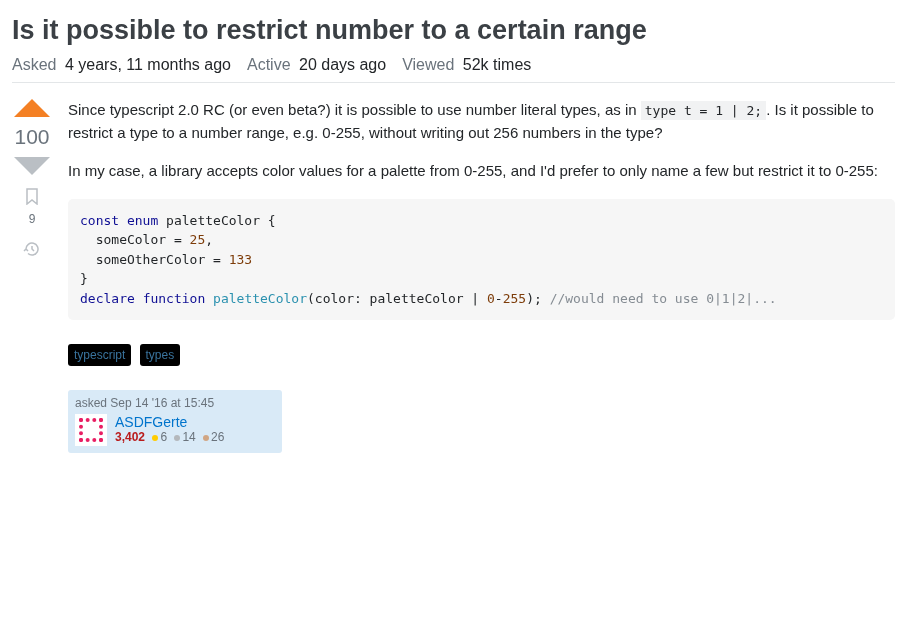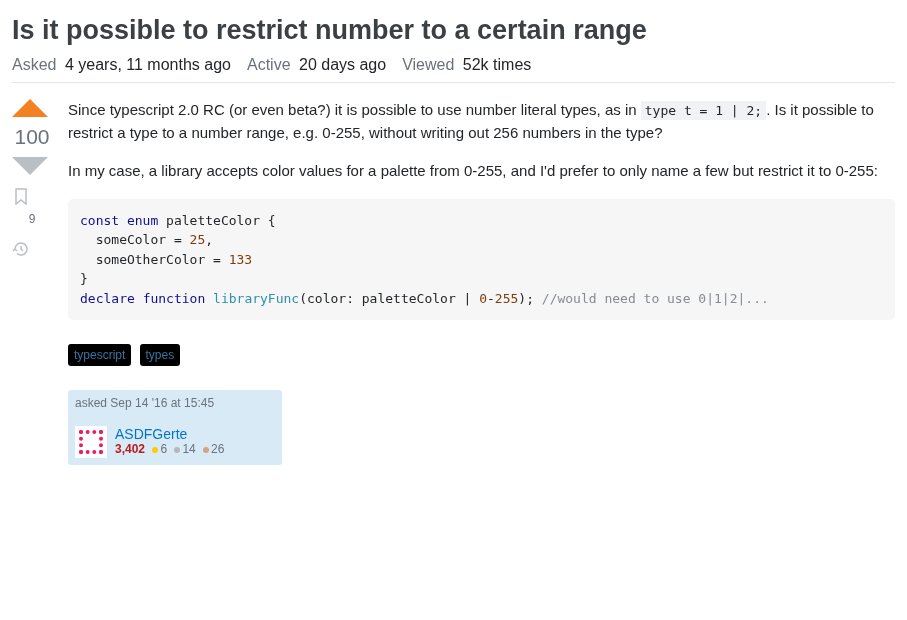--- a/index.html
+++ b/index.html
@@ -22,21 +22,21 @@
     gap: 16px;
     font-size: 16px;
     color: #6a737c;
     padding-bottom: 8px;
     border-bottom: 1px solid #e3e6e8;
     margin-bottom: 16px;
   }
   .meta-item .meta-label { color: #6a737c; margin-right: 4px; }
   .meta-item .meta-value { color: #232629; }
   .post-layout { display: flex; gap: 16px; }
-  .vote-col { width: 40px; display: flex; flex-direction: column; color: #babfc4; }
+  .vote-col { width: 40px; display: flex; flex-direction: column; align-items: center; color: #babfc4; }
   .vote-btn { cursor: pointer; }
   .vote-up .tri { width: 0; height: 0; border-left: 18px solid transparent; border-right: 18px solid transparent; border-bottom: 18px solid #f48024; }
   .vote-down .tri { width: 0; height: 0; border-left: 18px solid transparent; border-right: 18px solid transparent; border-top: 18px solid #babfc4; }
   .vote-count { font-size: 21px; color: #6a737c; margin: 8px 0; text-align: center; }
   .bookmark { margin-top: 12px; color: #babfc4; }
   .bookmark svg { width: 18px; height: 18px; }
   .bookmark-count { font-size: 12px; color: #6a737c; margin-top: 4px; text-align: center; }
   .history-icon { margin-top: 14px; color: #babfc4; }
   .history-icon svg { width: 18px; height: 18px; }
   .post-body { flex: 1; }
@@ -80,21 +80,21 @@
   .post-actions { font-size: 13px; color: #6a737c; }
   .post-actions span { margin-right: 8px; cursor: pointer; }
   .user-card {
     background: #d9eaf7;
     padding: 6px 7px 7px 7px;
     border-radius: 3px;
     width: 200px;
     font-size: 12px;
     color: #6a737c;
   }
-  .user-card .asked-time { margin-bottom: 16px; }
+  .user-card .asked-time { margin-bottom: 4px; }
   .user-card .user-row { display: flex; align-items: flex-start; gap: 8px; }
   .avatar { width: 32px; height: 32px; background: #fff; position: relative; flex-shrink: 0; }
   .avatar-inner {
     width: 24px; height: 24px;
     border: 4px dotted #e91e63;
     box-sizing: border-box;
     position: absolute;
     top: 4px; left: 4px;
   }
   .user-name { color: #0074cc; font-size: 14px; cursor: pointer; }
@@ -151,21 +151,21 @@
     <div class="post-text">
       <p>
         <span>Since typescript 2.0 RC (or even beta?) it is possible to use number literal types, as in </span><code class="inline">type t = 1 | 2;</code><span>. Is it possible to restrict a type to a number range, e.g. 0-255, without writing out 256 numbers in the type?</span>
       </p>
       <p>In my case, a library accepts color values for a palette from 0-255, and I'd prefer to only name a few but restrict it to 0-255:</p>
 
       <pre class="code-block"><span class="tok-kw">const</span> <span class="tok-kw">enum</span><span> paletteColor {</span>
 <span>  someColor = </span><span class="tok-num">25</span><span>,</span>
 <span>  someOtherColor = </span><span class="tok-num">133</span>
 <span>}</span>
-<span class="tok-kw">declare</span> <span class="tok-kw">function</span> <span class="tok-fn">libraryFunc</span><span>(color: paletteColor | </span><span class="tok-num">0</span><span>-</span><span class="tok-num">255</span><span>); </span><span class="tok-cm">//would need to use 0|1|2|...</span></pre>
+<span class="tok-kw">declare</span> <span class="tok-kw">function</span> <span class="tok-fn">paletteColor</span><span>(color: paletteColor | </span><span class="tok-num">0</span><span>-</span><span class="tok-num">255</span><span>); </span><span class="tok-cm">//would need to use 0|1|2|...</span></pre>
     </div>
 
     <div class="tags">
       <span class="tag">typescript</span>
       <span class="tag">types</span>
     </div>
 
     <div class="post-footer">
 
       <div class="user-card">

